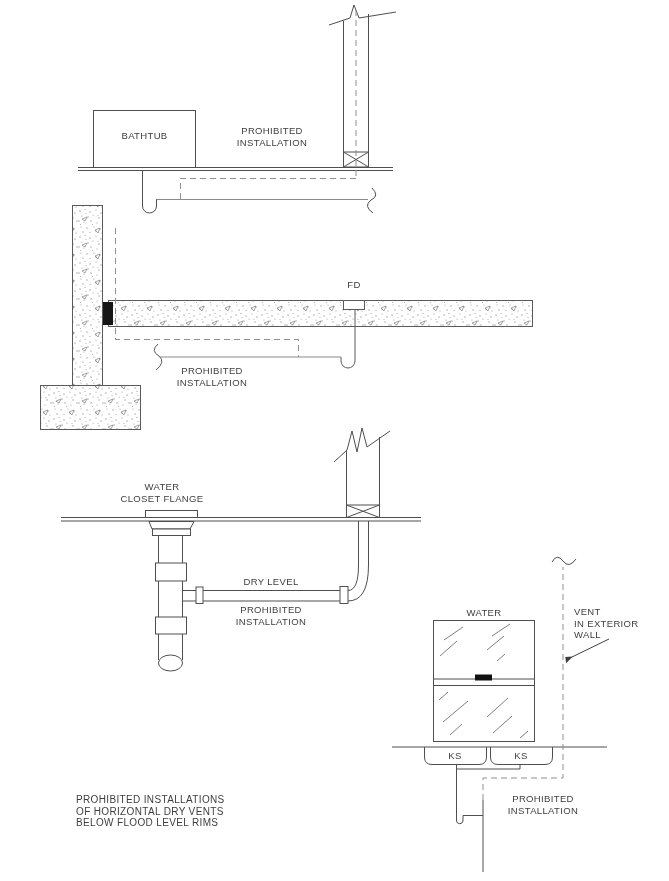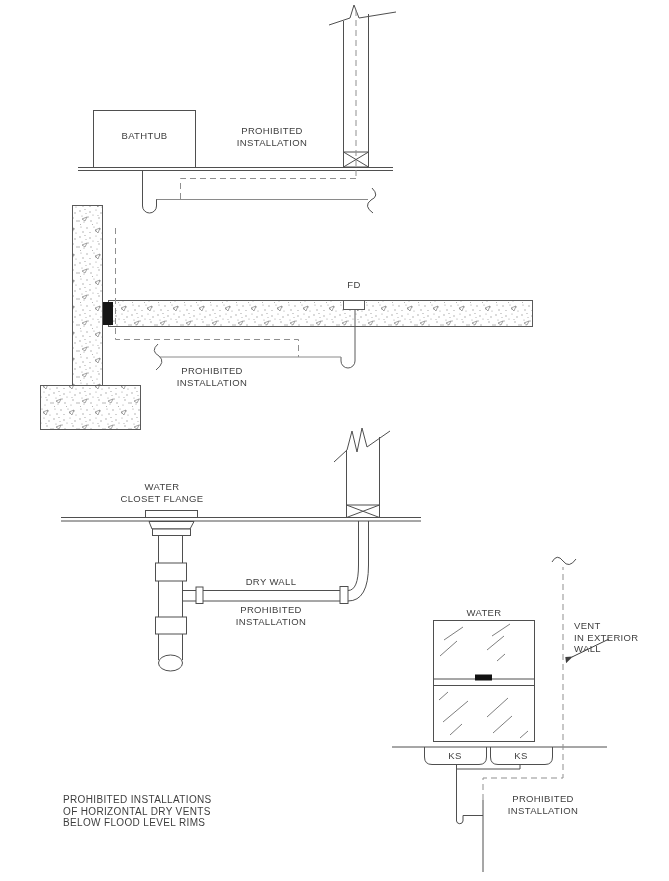--- a/index.html
+++ b/index.html
@@ -179,35 +179,35 @@
 INSTALLATION</div>
 
   <div class="lbl" style="left:340px;top:279px;width:28px;">FD</div>
 
   <div class="lbl" style="left:150px;top:365px;width:124px;">PROHIBITED
 INSTALLATION</div>
 
   <div class="lbl" style="left:100px;top:481px;width:124px;">WATER
 CLOSET FLANGE</div>
 
-  <div class="lbl" style="left:221px;top:576px;width:100px;">DRY WALL</div>
+  <div class="lbl" style="left:221px;top:576px;width:100px;">DRY LEVEL</div>
 
   <div class="lbl" style="left:209px;top:604px;width:124px;">PROHIBITED
 INSTALLATION</div>
 
   <div class="lbl" style="left:433px;top:607px;width:102px;">WATER</div>
 
-  <div class="lbl left" style="left:574px;top:620px;width:80px;">VENT
+  <div class="lbl left" style="left:574px;top:606px;width:80px;">VENT
 IN EXTERIOR
 WALL</div>
 
   <div class="lbl" style="left:424px;top:750px;width:62px;">KS</div>
 
   <div class="lbl" style="left:490px;top:750px;width:62px;">KS</div>
 
   <div class="lbl" style="left:481px;top:793px;width:124px;">PROHIBITED
 INSTALLATION</div>
 
-  <div class="lbl left cap" style="left:63px;top:794px;width:210px;">PROHIBITED INSTALLATIONS
+  <div class="lbl left cap" style="left:76px;top:794px;width:210px;">PROHIBITED INSTALLATIONS
 OF HORIZONTAL DRY VENTS
 BELOW FLOOD LEVEL RIMS</div>
 
 </div>
 
 </body></html>

